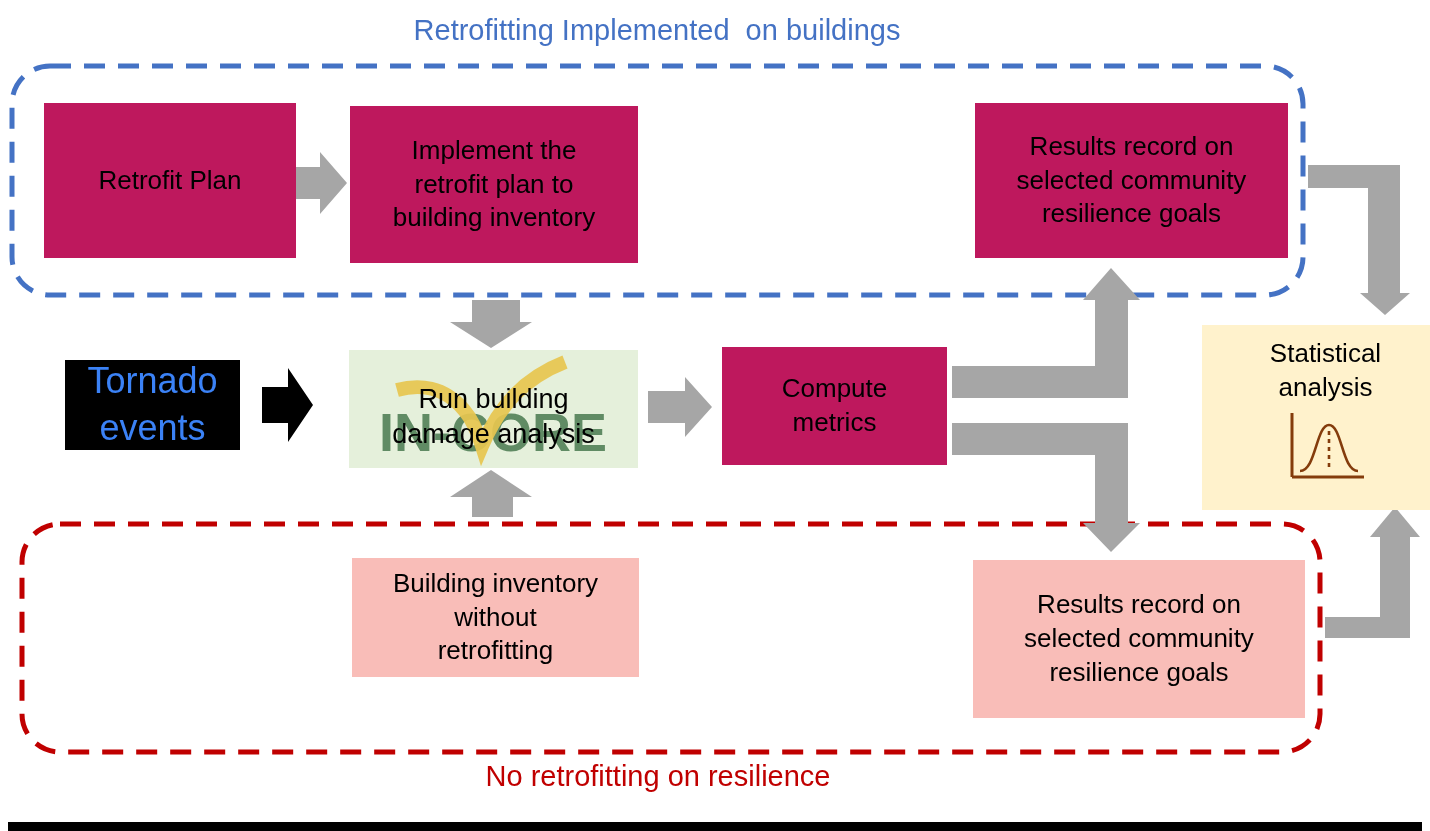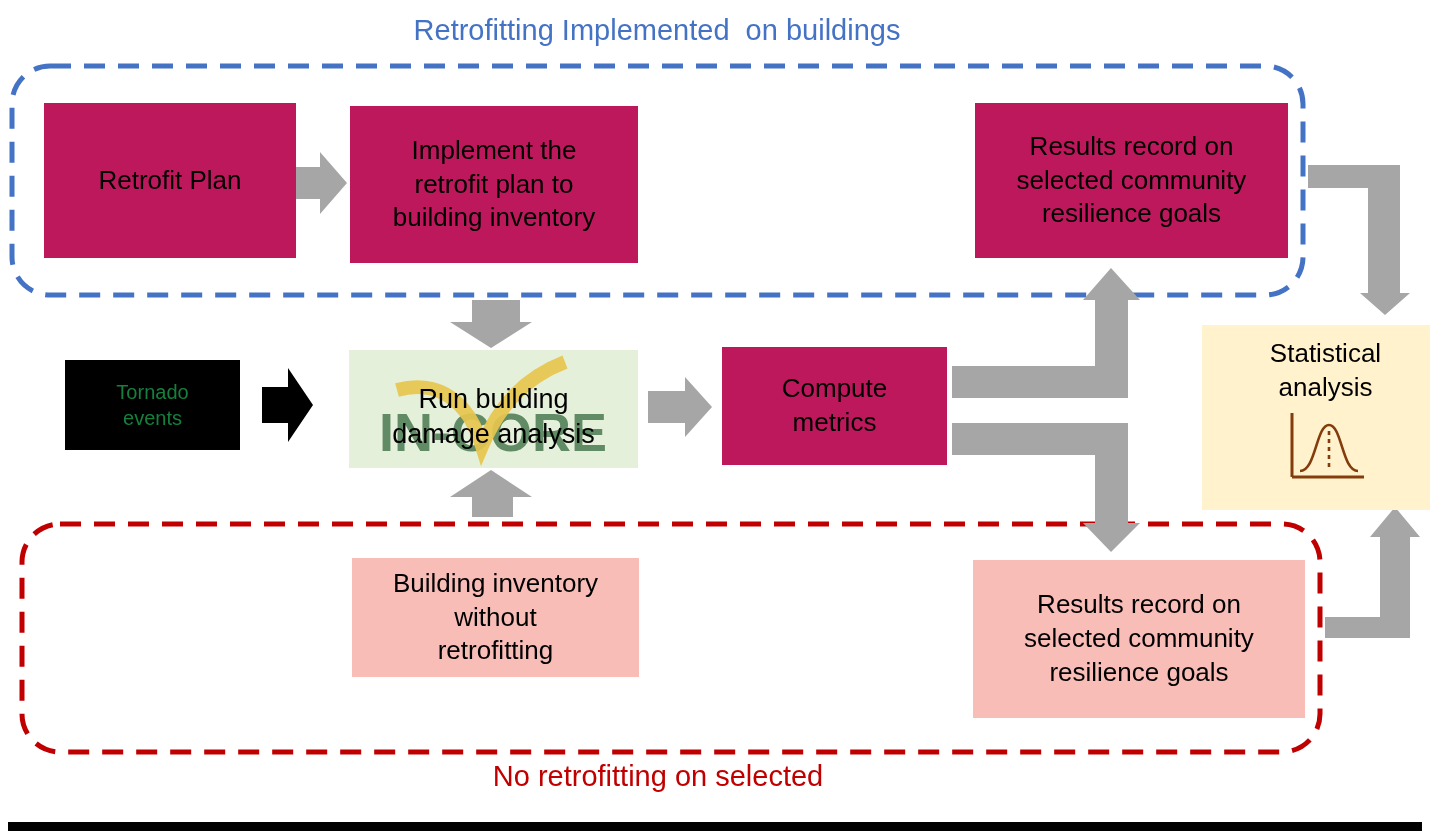--- a/index.html
+++ b/index.html
@@ -15,21 +15,21 @@
   .title.red{color:#C00000;}
   .box{
     position:absolute;display:flex;align-items:center;justify-content:center;
     text-align:center;font-size:26px;line-height:1.3;color:#000;
     white-space:pre-line;
   }
   .green{background:#be185d;}
   .palegreen{background:#E5F0DB;}
   .pink{background:#F9BDB8;}
   .yellow{background:#FFF2CC;padding-left:12px;}
-  .blackbox{background:#000;color:#15803d;font-size:20px;}
+  .blackbox{background:#000;color:#3b82f6;font-size:36px;}
   .stat-box{flex-direction:column;justify-content:flex-start;padding-top:12px;}
   .run-box{position:absolute;}
   .run-box .label{
     position:absolute;left:0;top:8px;width:100%;height:100%;
     display:flex;align-items:center;justify-content:center;text-align:center;
     font-size:27px;line-height:1.3;white-space:pre-line;color:#000;
   }
   #bottom-bar{position:absolute;left:8px;top:822px;width:1414px;height:9px;background:#000;}
 </style>
 </head>
@@ -57,21 +57,21 @@
     <polygon points="952,366 1095,366 1095,300 1083,300 1111,268 1140,300 1128,300 1128,398 952,398" fill="#A6A6A6"></polygon>
 
     <polygon points="952,423 1128,423 1128,523 1140,523 1111,552 1083,523 1095,523 1095,455 952,455" fill="#A6A6A6"></polygon>
 
     <polygon points="1308,165 1400,165 1400,293 1410,293 1385,315 1360,293 1368,293 1368,188 1308,188" fill="#A6A6A6"></polygon>
 
     <polygon points="1325,617 1380,617 1380,537 1370,537 1395,507 1420,537 1410,537 1410,638 1325,638" fill="#A6A6A6"></polygon>
   </svg>
 
   <div class="title blue" style="left:157px;top:14px;width:1000px;">Retrofitting Implemented  on buildings</div>
-  <div class="title red" style="left:158px;top:760px;width:1000px;">No retrofitting on selected</div>
+  <div class="title red" style="left:158px;top:760px;width:1000px;">No retrofitting on resilience</div>
 
   <div class="box green" style="left:44px;top:103px;width:252px;height:155px;">Retrofit Plan</div>
   <div class="box green" style="left:350px;top:106px;width:288px;height:157px;">Implement the
 retrofit plan to
 building inventory</div>
   <div class="box green" style="left:975px;top:103px;width:313px;height:155px;">Results record on
 selected community
 resilience goals</div>
 
   <div class="box blackbox" style="left:65px;top:360px;width:175px;height:90px;">Tornado

